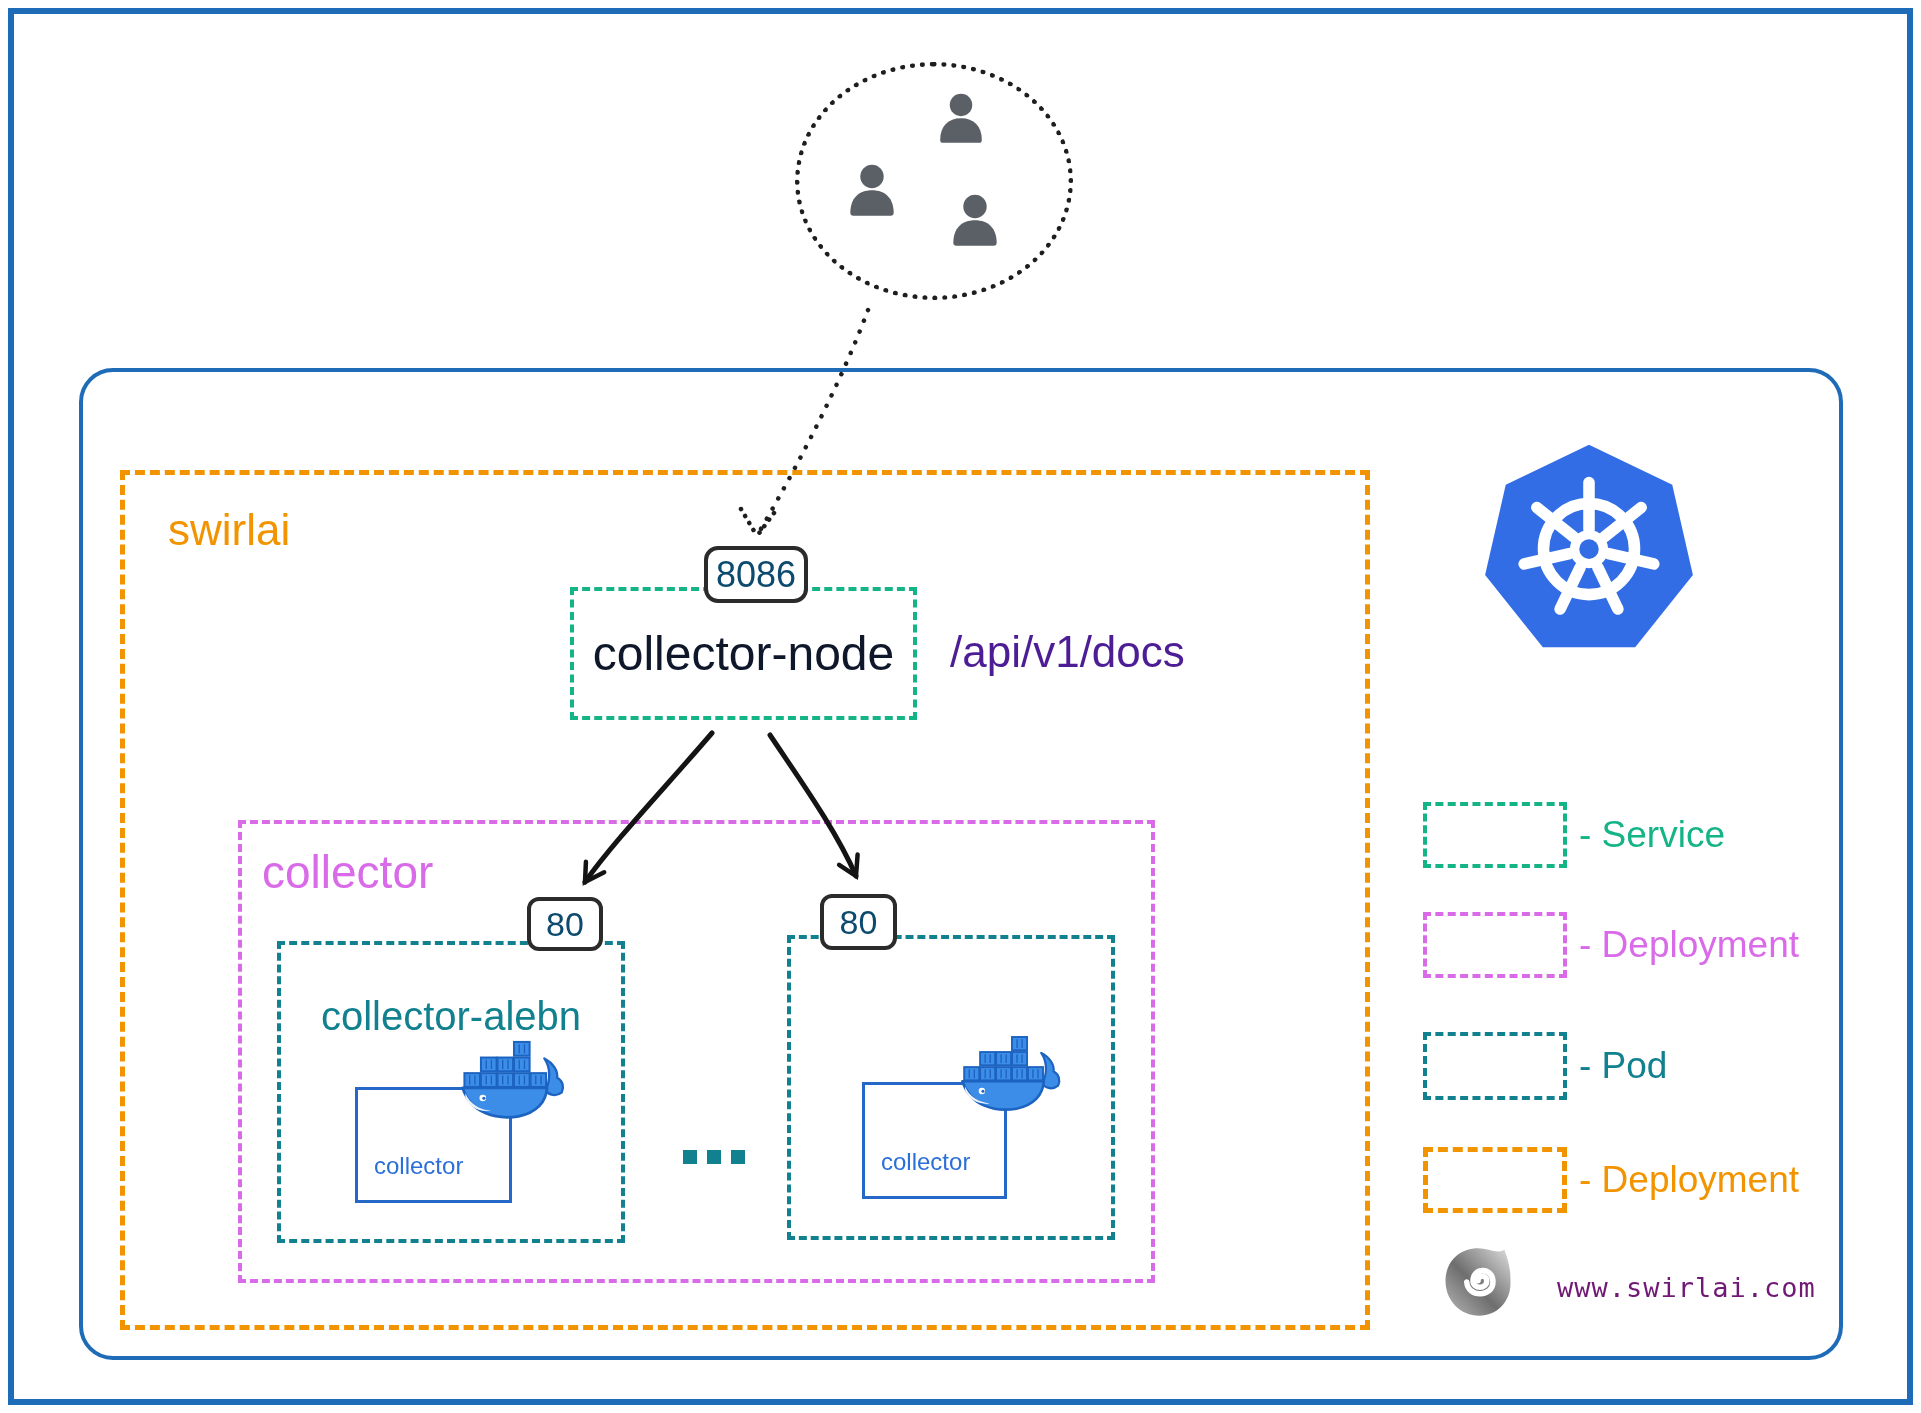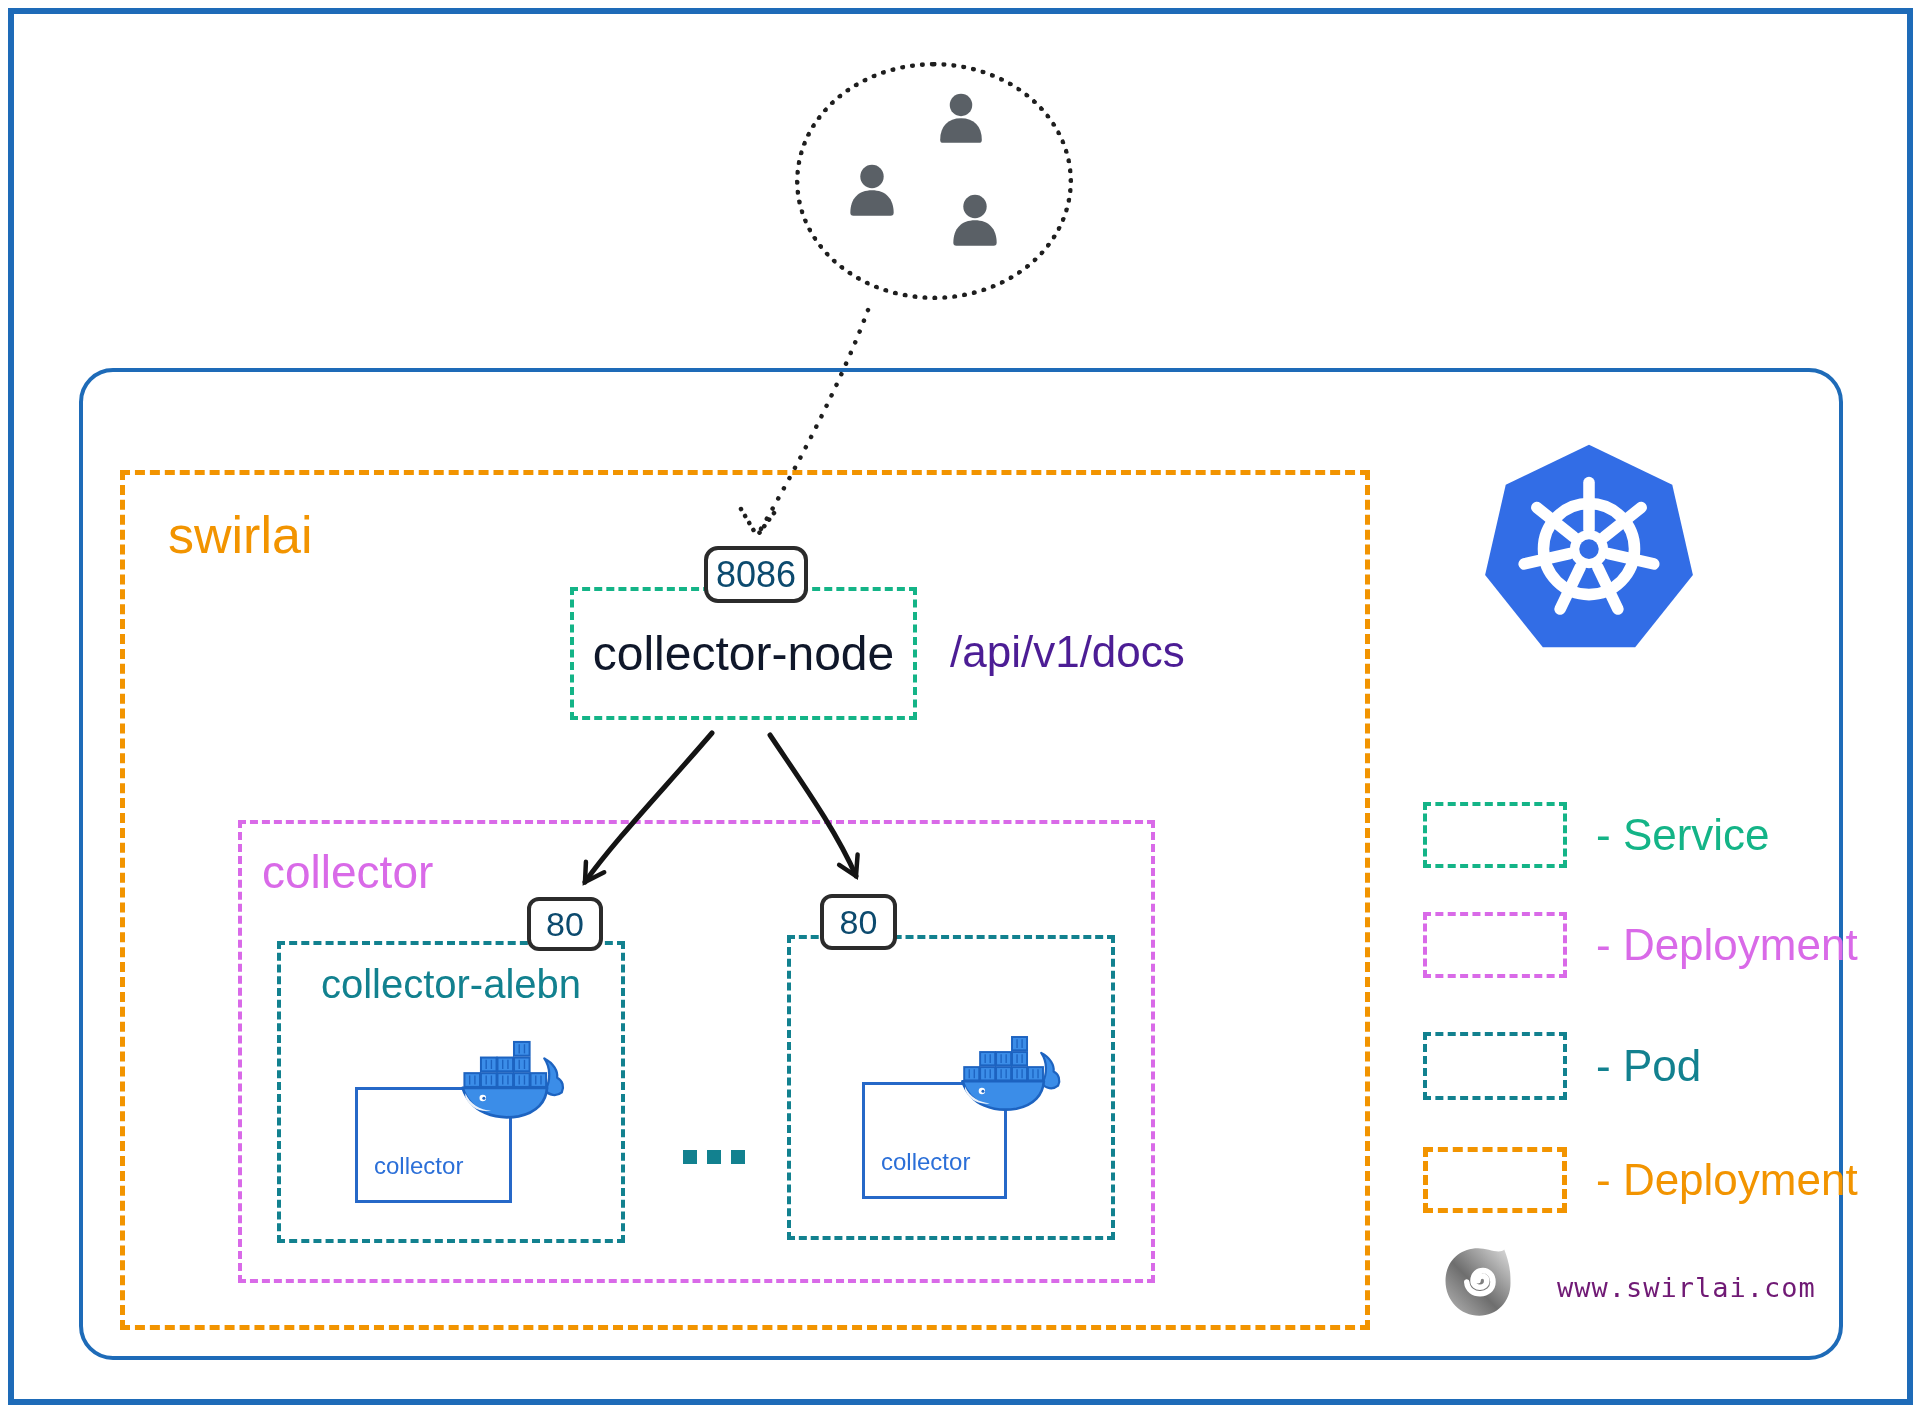--- a/index.html
+++ b/index.html
@@ -4,40 +4,40 @@
 <style>
   * { box-sizing: border-box; margin: 0; padding: 0; }
   body { background:#ffffff; font-family:"Liberation Sans", sans-serif; }
   #canvas { position:relative; width:1921px; height:1413px; background:#fff; overflow:hidden; }
 
   .frame { position:absolute; inset:8px; border:6px solid #1e6bb8; }
   .cluster-box { position:absolute; left:79px; top:368px; width:1764px; height:992px;
                  border:4px solid #1e6bb8; border-radius:34px; }
 
   .ns-box   { position:absolute; left:120px; top:470px; width:1250px; height:860px; border:5px dashed #f29400; }
-  .ns-label { position:absolute; left:168px; top:505px; font-size:52px; color:#f29400; }
+  .ns-label { position:absolute; left:168px; top:505px; font-size:44px; color:#f29400; }
 
   .svc-box  { position:absolute; left:570px; top:587px; width:347px; height:133px; border:4px dashed #14b487;
               display:flex; align-items:center; justify-content:center; }
   .svc-label{ font-size:48px; color:#0f172a; }
   .route-label { position:absolute; left:950px; top:630px; font-size:44px; line-height:44px; color:#4c1d95; }
 
   .badge { position:absolute; background:#fff; border:4px solid #2b2b2b; border-radius:14px;
            display:flex; align-items:center; justify-content:center; color:#0c4a6e; z-index:5; }
   .badge-8086 { left:704px; top:546px; width:104px; height:57px; font-size:36px; }
   .badge-80-1 { left:527px; top:897px; width:76px; height:54px; font-size:34px; border-radius:12px; }
   .badge-80-2 { left:820px; top:894px; width:77px; height:56px; font-size:34px; border-radius:12px; }
 
   .dep-box   { position:absolute; left:238px; top:820px; width:917px; height:463px; border:4px dashed #d96ae8; }
   .dep-label { position:absolute; left:262px; top:845px; font-size:46px; color:#d96ae8; }
 
   .pod-box   { position:absolute; border:4px dashed #12818f; }
   .pod1 { left:277px; top:941px; width:348px; height:302px; }
   .pod2 { left:787px; top:935px; width:328px; height:305px; }
-  .pod-title { position:absolute; text-align:center; font-size:40px; color:#12818f; z-index:3; }
+  .pod-title { position:absolute; text-align:center; font-size:40px; color:#12818f; z-index:3;margin-top:32px; }
   .pod1-title { left:277px; top:962px; width:348px; }
   .pod2-title { left:787px; top:958px; width:328px; }
 
   .container-rect { position:absolute; background:#fff; border:3px solid #2668c8; z-index:1; }
   .cont1 { left:355px; top:1087px; width:157px; height:116px; }
   .cont2 { left:862px; top:1082px; width:145px; height:117px; }
   .cont-label { position:absolute; left:16px; bottom:20px; font-size:24px; color:#2b6fd8; }
 
   .whale { position:absolute; z-index:2; }
   .whale1 { left:458px; top:1040px; width:112px; height:92px; }
@@ -49,21 +49,21 @@
 
   .users-ellipse { position:absolute; left:795px; top:62px; width:278px; height:238px;
                    border:5px dotted #1e1e1e; border-radius:50%; }
   .person { position:absolute; }
   .person svg { width:100%; height:100%; }
 
   .k8s-logo { position:absolute; left:1478px; top:440px; width:222px; height:216px; }
 
   .legend-row { position:absolute; left:1423px; display:flex; align-items:center; height:66px; }
   .legend-swatch { width:144px; height:66px; border:4px dashed; flex:0 0 auto; }
-  .legend-text { margin-left:29px; font-size:44px; white-space:nowrap; }
+  .legend-text { margin-left:12px; font-size:37px; white-space:nowrap; }
   .lg-service .legend-swatch { border-color:#14b487; } .lg-service .legend-text { color:#14b487; }
   .lg-deploy  .legend-swatch { border-color:#d96ae8; } .lg-deploy  .legend-text { color:#d96ae8; }
   .lg-pod     .legend-swatch { border-color:#12818f; } .lg-pod     .legend-text { color:#12818f; }
   .lg-ns      .legend-swatch { border-color:#f29400; border-width:5px; } .lg-ns .legend-text { color:#f29400; }
 
   .swirl-logo { position:absolute; left:1438px; top:1238px; width:80px; height:88px; }
   .website { position:absolute; left:1557px; top:1272px; font-family:"DejaVu Sans Mono", monospace;
              font-size:27px; color:#701a75; letter-spacing:1px; }
 
   .overlay { position:absolute; inset:0; width:1921px; height:1413px; z-index:6; pointer-events:none; }

